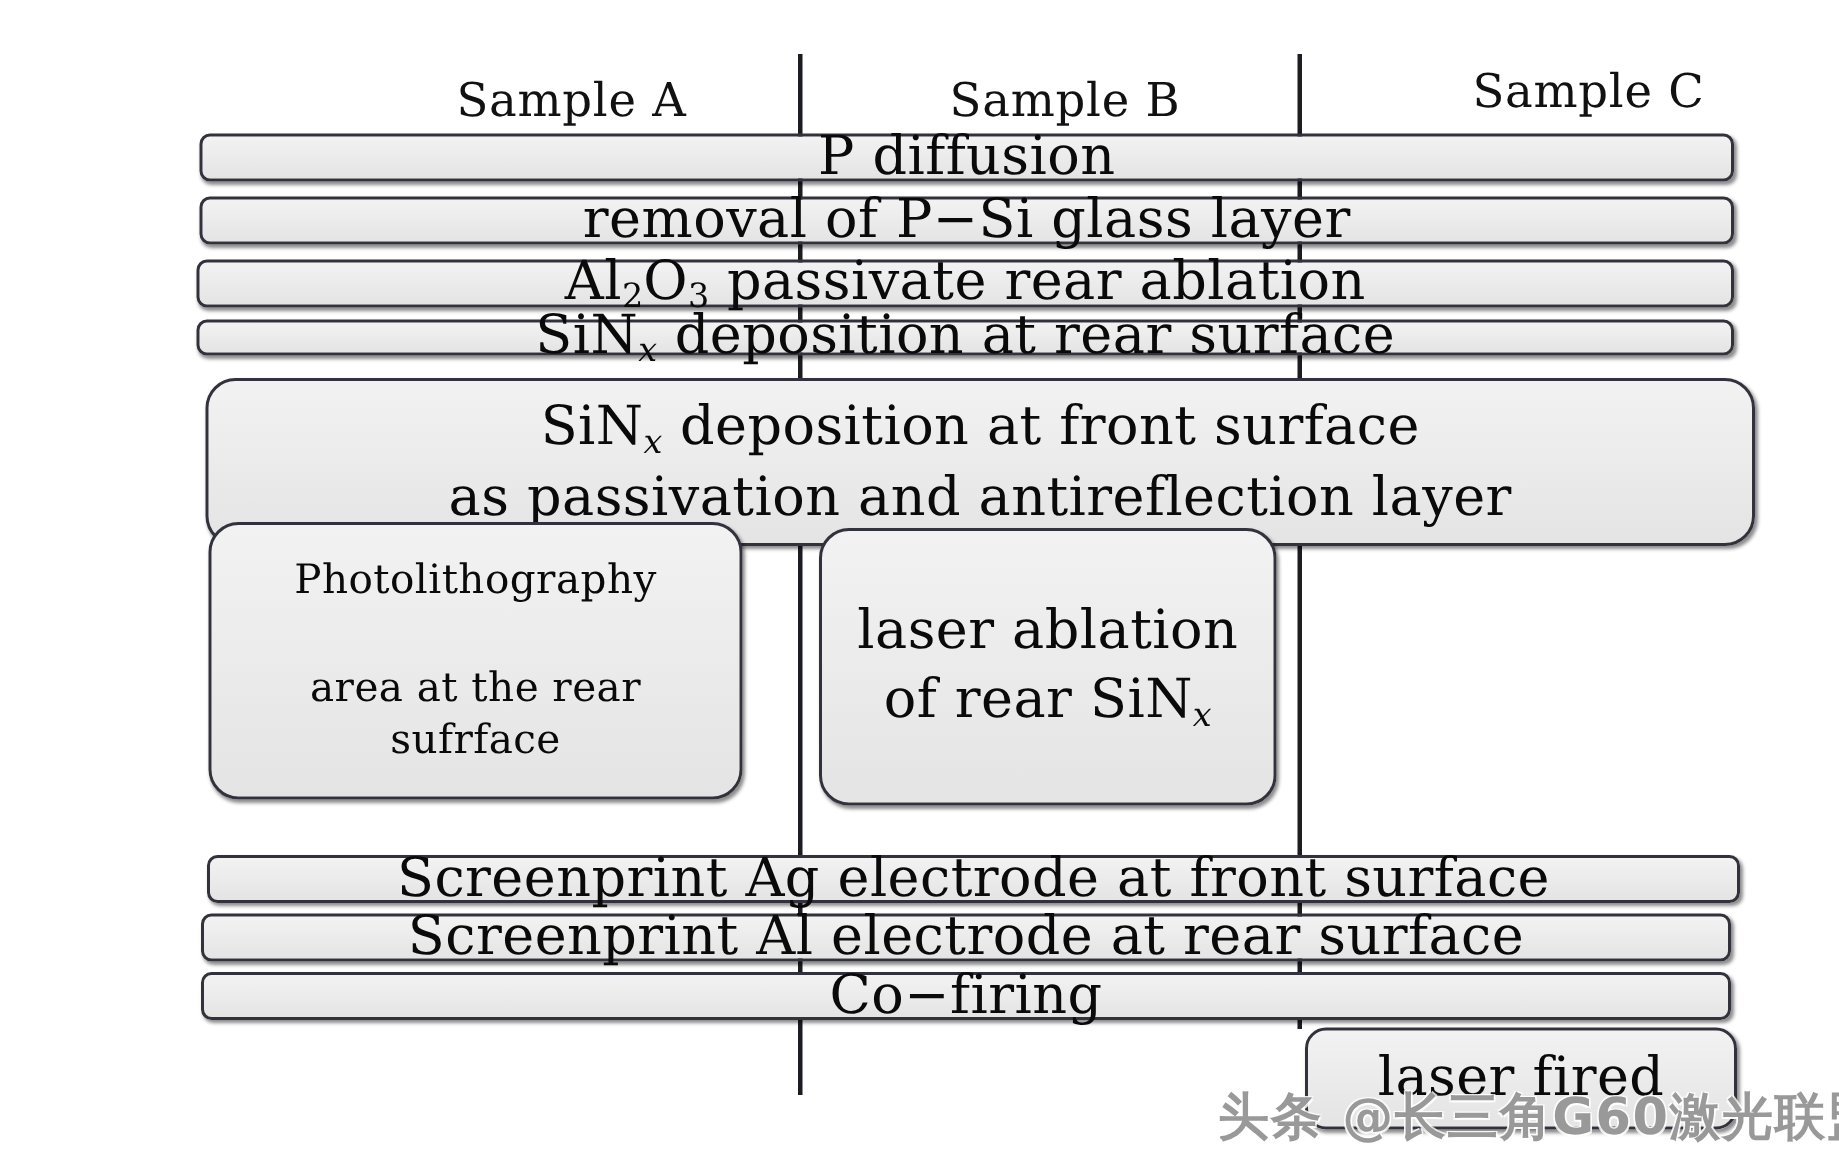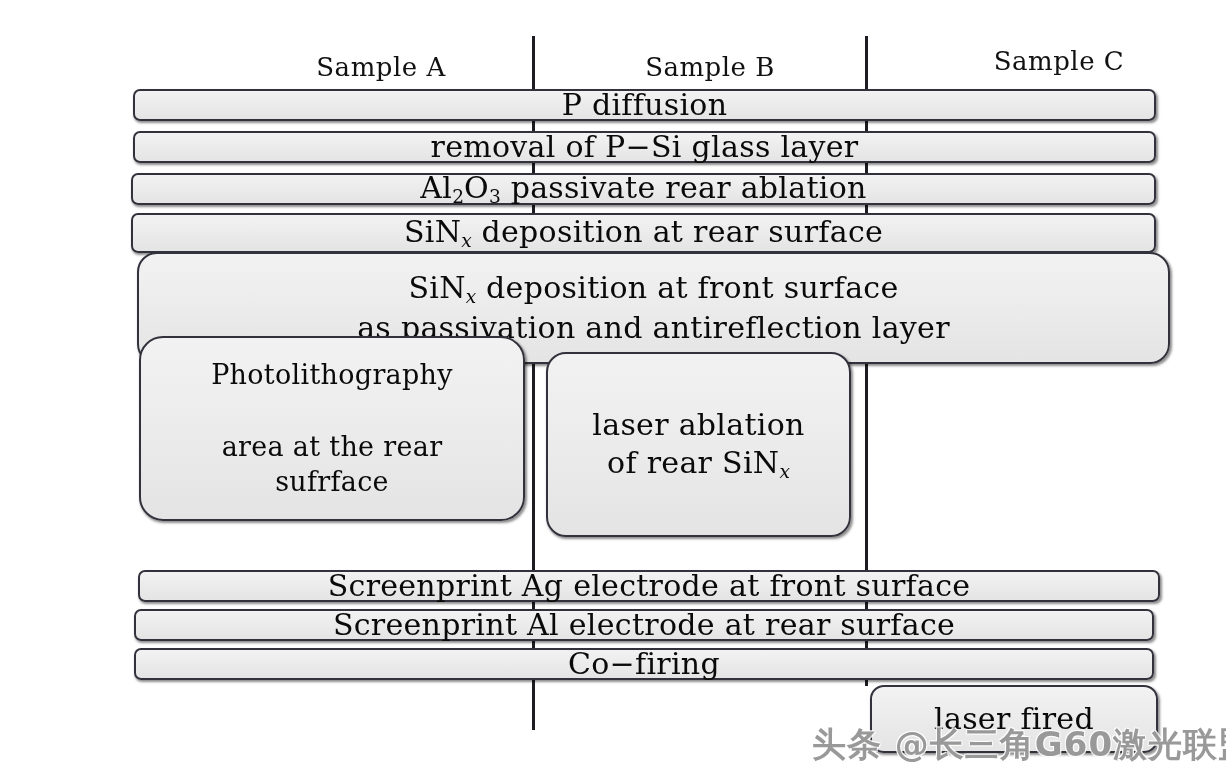--- a/index.html
+++ b/index.html
@@ -15,21 +15,21 @@
     position: relative;
     width: 1226px;
     height: 778px;
     background: #ffffff;
     overflow: hidden;
   }
 
   
   .col-header {
     position: absolute;
-    font-size: 26px;
+    font-size: 31px;
     line-height: 34px;
     color: #111111;
     letter-spacing: 0.5px;
     white-space: nowrap;
     text-align: center;
     font-family: "DejaVu Serif", "Liberation Serif", serif;
   }
 
   
   .divider {
@@ -43,21 +43,21 @@
     position: absolute;
     box-sizing: border-box;
     border: 2px solid #32323c;
     border-radius: 7px;
     background: linear-gradient(to bottom, #f2f2f2 0%, #ececec 45%, #e4e4e4 100%);
     box-shadow: 1.5px 2px 2.5px rgba(0,0,0,0.45);
     display: flex;
     align-items: center;
     justify-content: center;
     color: #0a0a0a;
-    font-size: 30px;
+    font-size: 36px;
     line-height: 1.18;
     letter-spacing: 0.3px;
     text-align: center;
     z-index: 3;
     font-family: "DejaVu Serif", "Liberation Serif", serif;
   }
   .pbox.round {
     border-radius: 20px;
   }
   .pbox .txt {
@@ -110,29 +110,29 @@
   </div>
 
   <div class="pbox" style="left:133px; top:131px; width:1023px; height:32px;">
     <span class="txt">removal of P−Si glass layer</span>
   </div>
 
   <div class="pbox" style="left:131px; top:173px; width:1025px; height:32px;">
     <span class="txt"><span>Al</span><sub>2</sub><span>O</span><sub>3</sub><span> passivate rear ablation</span></span>
   </div>
 
-  <div class="pbox" style="left:131px; top:213px; width:1025px; height:40px;">
+  <div class="pbox" style="left:131px; top:213px; width:1025px; height:24px;">
     <span class="txt"><span>SiN</span><sub class="ital">x</sub><span> deposition at rear surface</span></span>
   </div>
 
   <div class="pbox round ln2" style="left:137px; top:252px; width:1033px; height:112px;">
     <span class="txt"><span>SiN</span><sub class="ital">x</sub><span> deposition at front surface</span><br><span>as passivation and antireflection layer</span></span>
   </div>
 
-  <div class="pbox round ln4" style="left:139px; top:336px; width:386px; height:185px;border-radius:24px;">
+  <div class="pbox round ln4" style="left:139px; top:348px; width:356px; height:185px;">
     <span class="txt"><span>Photolithography</span><br><br><span>area at the rear</span><br><span>sufrface</span></span>
   </div>
 
   <div class="pbox round ln2" style="left:546px; top:352px; width:305px; height:185px;">
     <span class="txt"><span>laser ablation</span><br><span>of rear SiN</span><sub class="ital">x</sub></span>
   </div>
 
   <div class="pbox" style="left:138px; top:570px; width:1022px; height:32px;">
     <span class="txt">Screenprint Ag electrode at front surface</span>
   </div>

